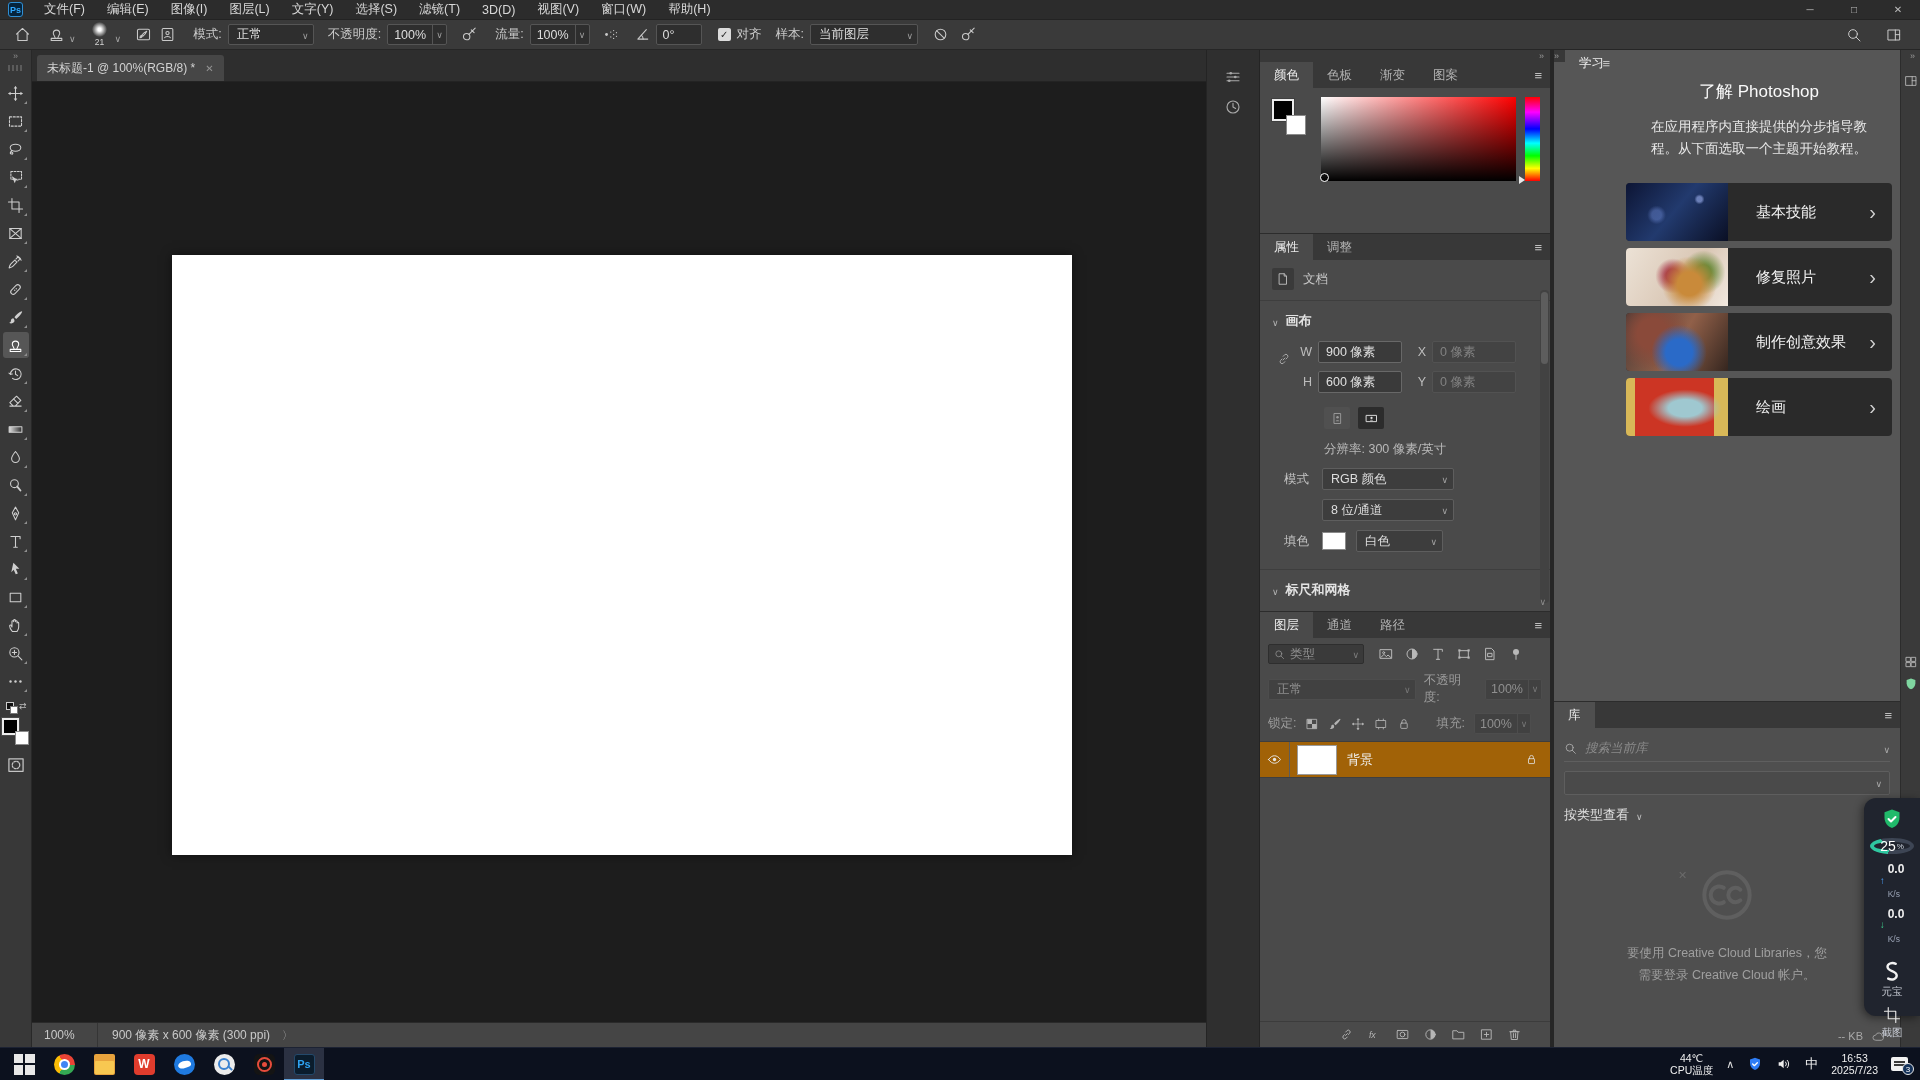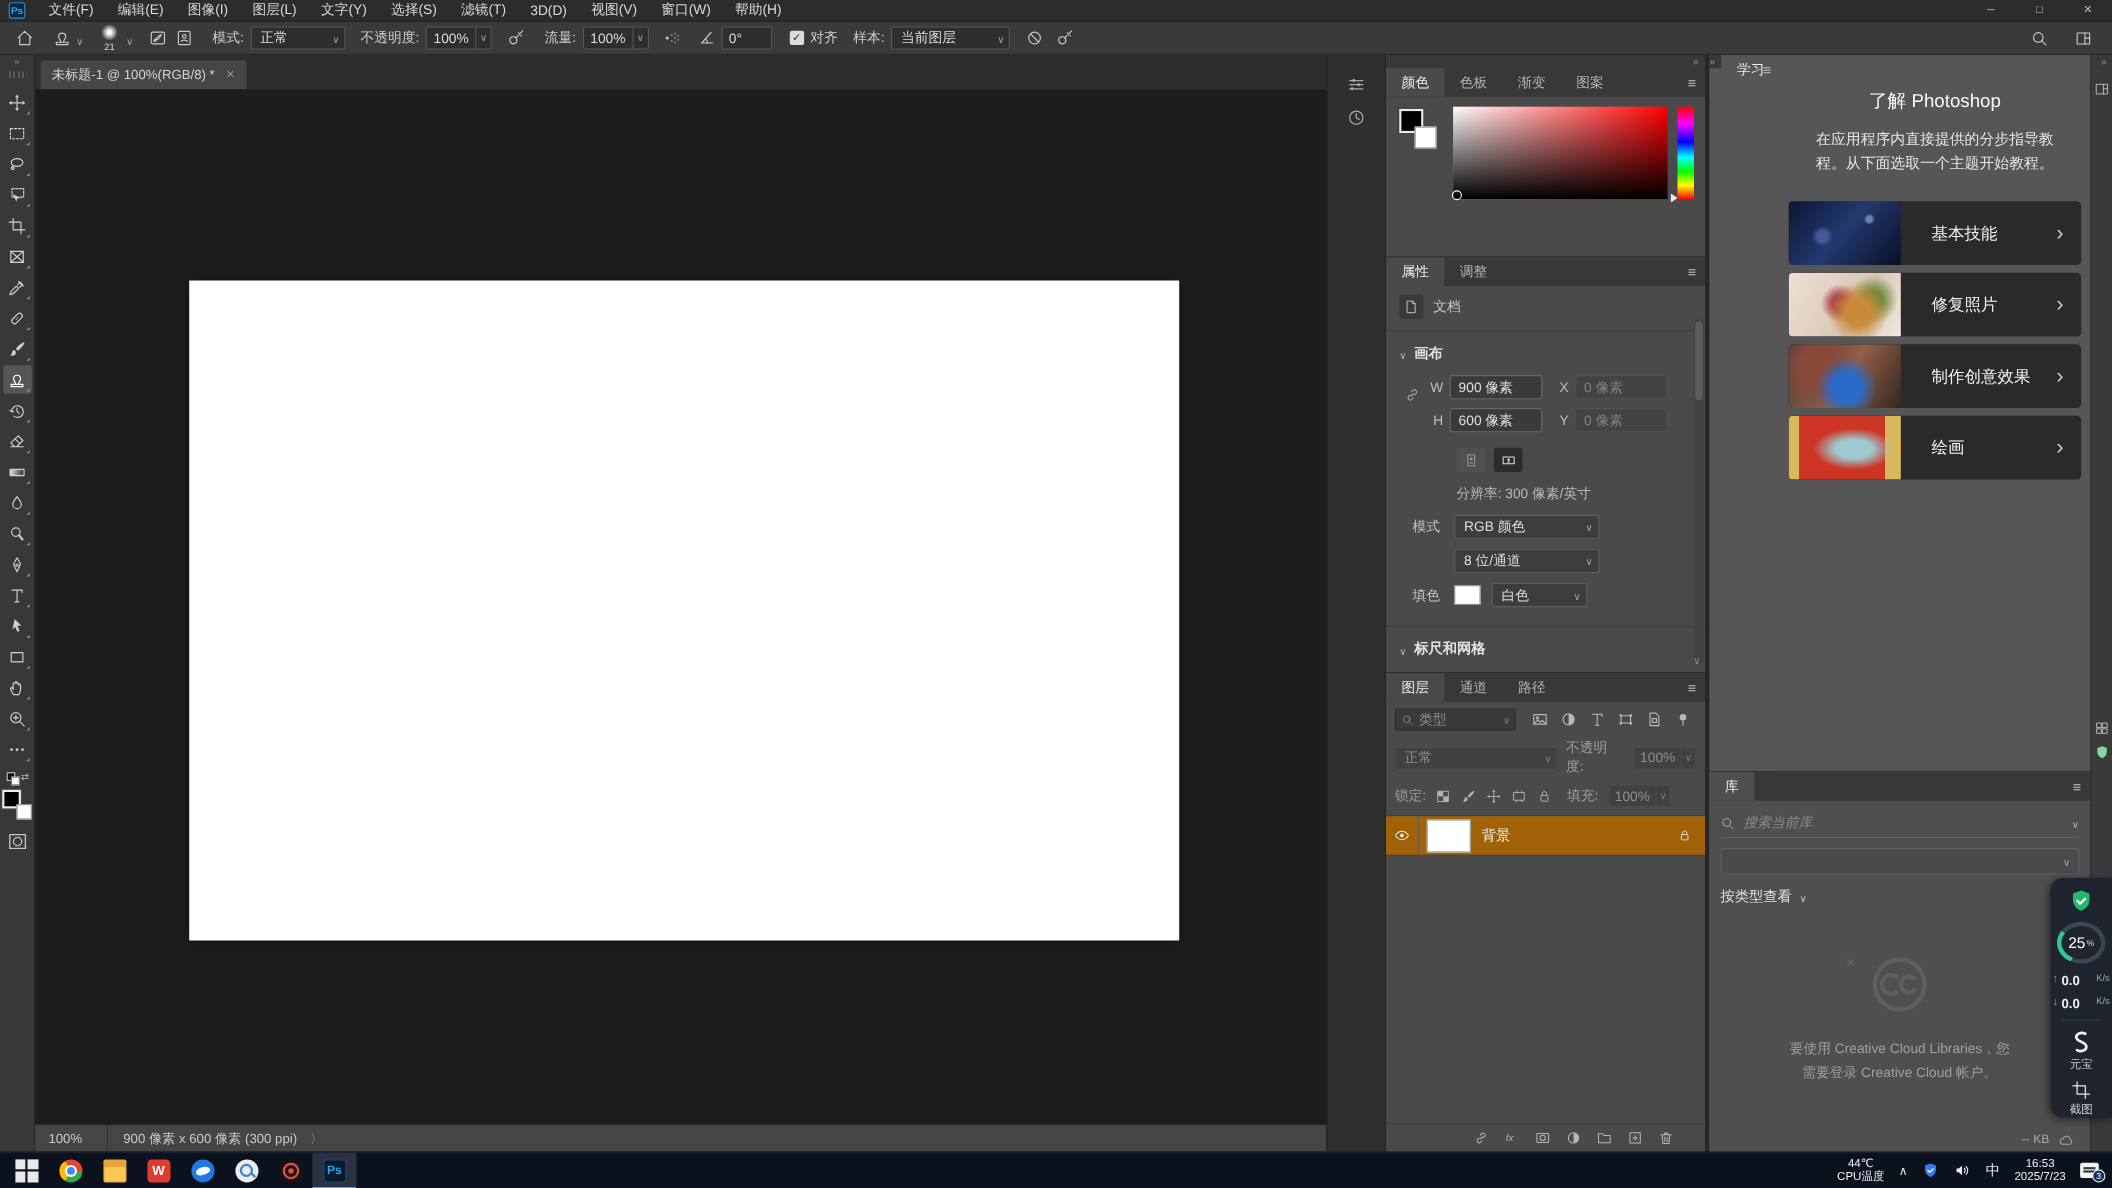--- a/index.html
+++ b/index.html
@@ -122,21 +122,21 @@
   .pselect .cv { position:absolute; right:5px; color:#a3a3a3; }
   .fillsw { width:24px; height:18px; background:#fff; border:1px solid #8a8a8a; }
   .pselect.narrow { width:87px; }
   .pscroll { position:absolute; right:1px; top:30px; bottom:8px; width:9px; background:#424242; border-radius:4px; }
   .pscroll .thumb { position:absolute; left:1px; right:1px; top:2px; height:72px; background:#5d5d5d; border-radius:4px; }
   .pbotchev { position:absolute; right:4px; bottom:4px; color:#8f8f8f; font-size:9px; }
 
   #layerspanel { flex:1; }
   .lay-body { flex:1; display:flex; flex-direction:column; font-size:12.5px; color:#c6c6c6; }
   .filtrow { display:flex; align-items:center; padding:6px 8px 5px; gap:8px; }
-  .searchbox { width:110px; height:20px; background:#3a3a3a; border:1px solid #2e2e2e; border-radius:2px; display:flex; align-items:center; padding:0 4px 0 5px; color:#8d8d8d; gap:5px; }
+  .searchbox { width:96px; height:20px; background:#3a3a3a; border:1px solid #2e2e2e; border-radius:2px; display:flex; align-items:center; padding:0 4px 0 5px; color:#8d8d8d; gap:5px; }
   .searchbox .ico { width:11px; height:11px; color:#9b9b9b; }
   .searchbox .cv { margin-left:auto; color:#7e7e7e; }
   .filtico { width:16px; height:16px; color:#b9b9b9; }
   .blendrow { display:flex; align-items:center; gap:8px; padding:3px 8px 5px; }
   .dselect { position:relative; width:148px; height:21px; background:#414141; border:1px solid #4d4d4d; border-radius:2px; display:flex; align-items:center; padding:0 16px 0 8px; color:#8f8f8f; }
   .dselect .cv { position:absolute; right:4px; color:#777; }
   .dimlab { color:#9c9c9c; }
   .dcombo { height:21px; background:#414141; border:1px solid #4d4d4d; border-radius:2px; display:flex; align-items:stretch; color:#8f8f8f; }
   .dcombo .val { padding:0 5px; display:flex; align-items:center; }
   .dcombo .arr { width:13px; border-left:1px solid #4d4d4d; display:flex; align-items:center; justify-content:center; color:#777; }
@@ -199,21 +199,21 @@
   #widget { position:absolute; right:0; top:798px; width:56px; height:218px; background:#20242e; border-radius:12px 0 0 12px; box-shadow:-2px 2px 8px rgba(0,0,0,.45); z-index:50; display:flex; flex-direction:column; align-items:center; padding-top:9px; }
   .wshield { width:24px; height:24px; }
   .gauge { width:44px; height:44px; margin-top:7px; border-radius:50%; background:conic-gradient(from 210deg,#2fc7a0 0 25%,#3d4554 25% 100%); position:relative; display:flex; align-items:center; justify-content:center; }
   .gauge::before { content:""; position:absolute; inset:4px; background:#20242e; border-radius:50%; }
   .gauge .gv { position:relative; font-size:14px; font-weight:normal; color:#fff; }
   .gauge .gp { position:relative; font-size:8px; color:#cfd6e0; margin-left:1px; }
   .spd { display:flex; align-items:center; gap:3px; margin-top:9px; line-height:1; }
   .spd .ar { font-size:10px; }
   .spd.up .ar::before { content:"↑"; color:#4da3ff; }
   .spd.dn .ar::before { content:"↓"; color:#3ecf8e; }
-  .spd .col { display:flex; flex-direction:row; align-items:flex-start; gap:15px; }
+  .spd .col { display:flex; flex-direction:column; align-items:flex-start; gap:15px; }
   .spd .num { font-size:12px; font-weight:bold; color:#f0f0f0; }
   .spd .unit { font-size:8.5px; color:#9aa3b5; }
   .wdiv { width:36px; height:1px; background:#39404e; margin:9px 0 7px; }
   .wlabel { font-size:10.5px; color:#c8ccd4; margin-top:2px; }
   .slogo { width:24px; height:24px; color:#f2f2f2; }
   .wcrop { width:18px; height:18px; color:#e8e8e8; margin-top:7px; }
 
   
   #taskbar { position:absolute; left:0; right:0; bottom:0; height:33px; background:#0c111e; border-top:1px solid #1c2233; display:flex; align-items:center; padding:0 4px; }
   .app { width:40px; height:33px; display:flex; align-items:center; justify-content:center; position:relative; }
@@ -897,21 +897,21 @@
                     <path d="M8 3.5v2.5M16 3.5v2.5M8 18v2.5M16 18v2.5"></path>
                   </svg>
                 </span>
                 <span class="lockico ico">
                   <svg viewBox="0 0 24 24" fill="none" stroke="currentColor" stroke-width="1.5" stroke-linecap="round" stroke-linejoin="round">
                     <rect x="6.5" y="10.5" width="11" height="9" rx="1"></rect>
                     <path d="M8.5 10.5V8a3.5 3.5 0 0 1 7 0v2.5"></path>
                   </svg>
                 </span>
               </div>
-            <span class="dimlab" style="margin-left:4px">填充:</span>
+            <span class="dimlab" style="margin-left:16px">填充:</span>
             <div class="dcombo">
                 <span class="val">100%</span>
                 <span class="arr cv"></span>
               </div>
           </div>
           <div>
 
               <div class="lrow">
                 <span class="eyecell">
                   <span class="ico">

